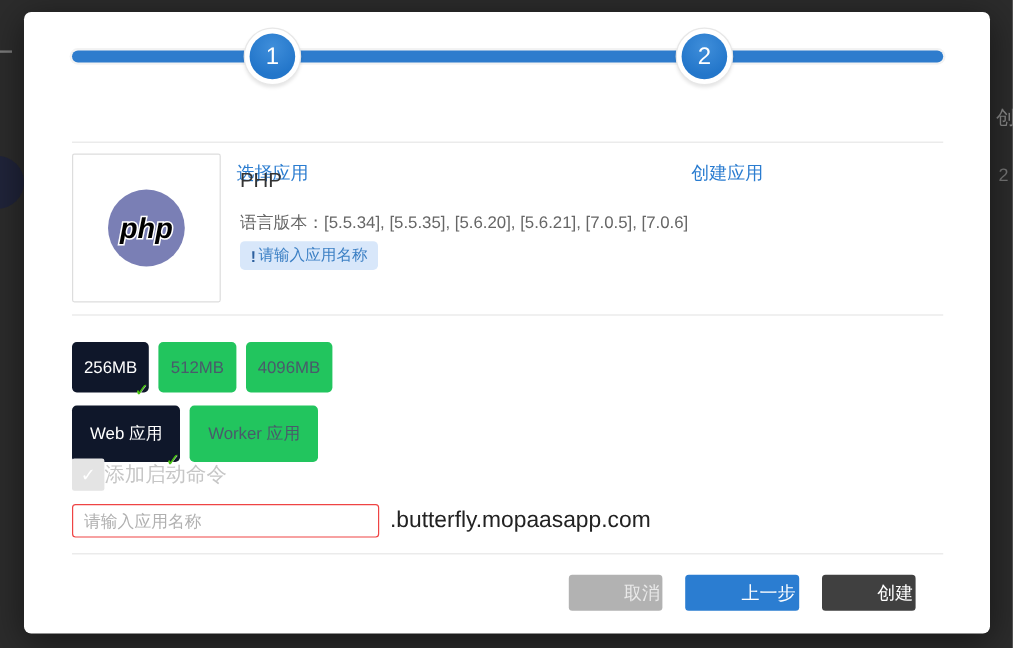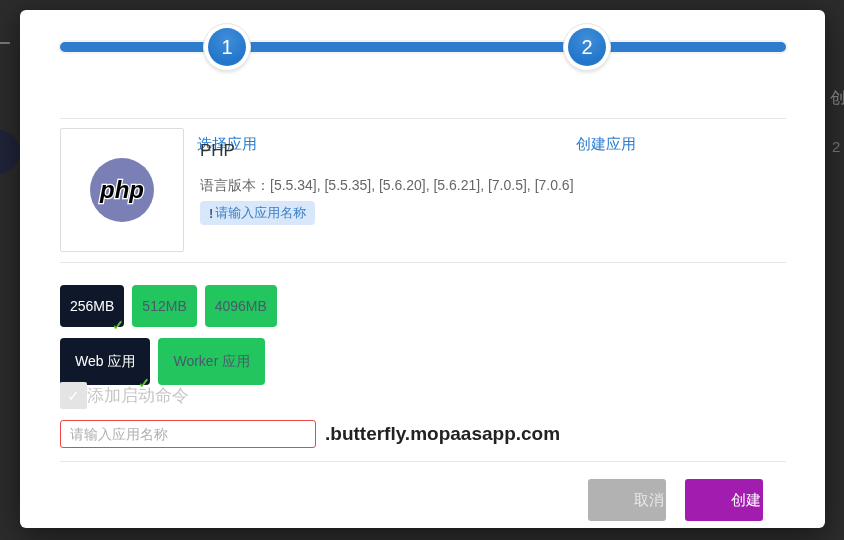--- a/index.html
+++ b/index.html
@@ -74,29 +74,29 @@
     display:flex; align-items:center; justify-content:center;
     color:#fff; font-size:15px; font-weight:bold; }
   .cmd-label { font-size:17px; color:#c6c6c6; }
 
   
   .name-row { position:absolute; left:40px; top:410px; display:flex; align-items:center; }
   .name-input { width:256px; height:28px; border:1px solid #ef4444; border-radius:3px;
     padding:0 9px; font-size:14px; color:#4d7c0f; outline:none;
     font-family:"Liberation Sans","DejaVu Sans",sans-serif; }
   .name-input::placeholder { color:#b0b0b0; }
-  .domain-suffix { margin-left:9px; font-size:19px; color:#222;font-weight:bold; }
+  .domain-suffix { margin-left:9px; font-size:19px; color:#222; }
 
   
   .footer { position:absolute; top:469px; right:62px; display:flex; gap:19px; }
-  .btn { height:42px; border:none; border-radius:3px; font-size:15px; cursor:pointer;
+  .btn { height:30px; border:none; border-radius:3px; font-size:15px; cursor:pointer;
     font-family:"Liberation Sans","DejaVu Sans",sans-serif;padding-left:44px; }
   .btn-cancel { width:78px; background:#b2b2b2; color:#e9e9e9; }
   .btn-prev { width:95px; background:#2b7dd1; color:#fff; }
-  .btn-create { width:78px; background:#a21caf; color:#fff; }
+  .btn-create { width:78px; background:#404040; color:#fff; }
 </style>
 </head>
 <body>
 
 <div class="bg-frag bg-tab-fragment"></div>
 <div class="bg-circle"></div>
 <div class="bg-frag bg-char1">创</div>
 <div class="bg-frag bg-char2">2</div>
 
 <div class="modal">
@@ -163,16 +163,17 @@
 
   <div class="name-row">
     <input class="name-input" type="text" placeholder="请输入应用名称" style="">
     <div class="domain-suffix">.butterfly.mopaasapp.com</div>
   </div>
 
   <div class="divider divider-3"></div>
 
   <div class="footer">
     <button class="btn btn-cancel">取消</button>
+    <button class="btn btn-prev">上一步</button>
     <button class="btn btn-create">创建</button>
   </div>
 
 </div>
 
 </body></html>

